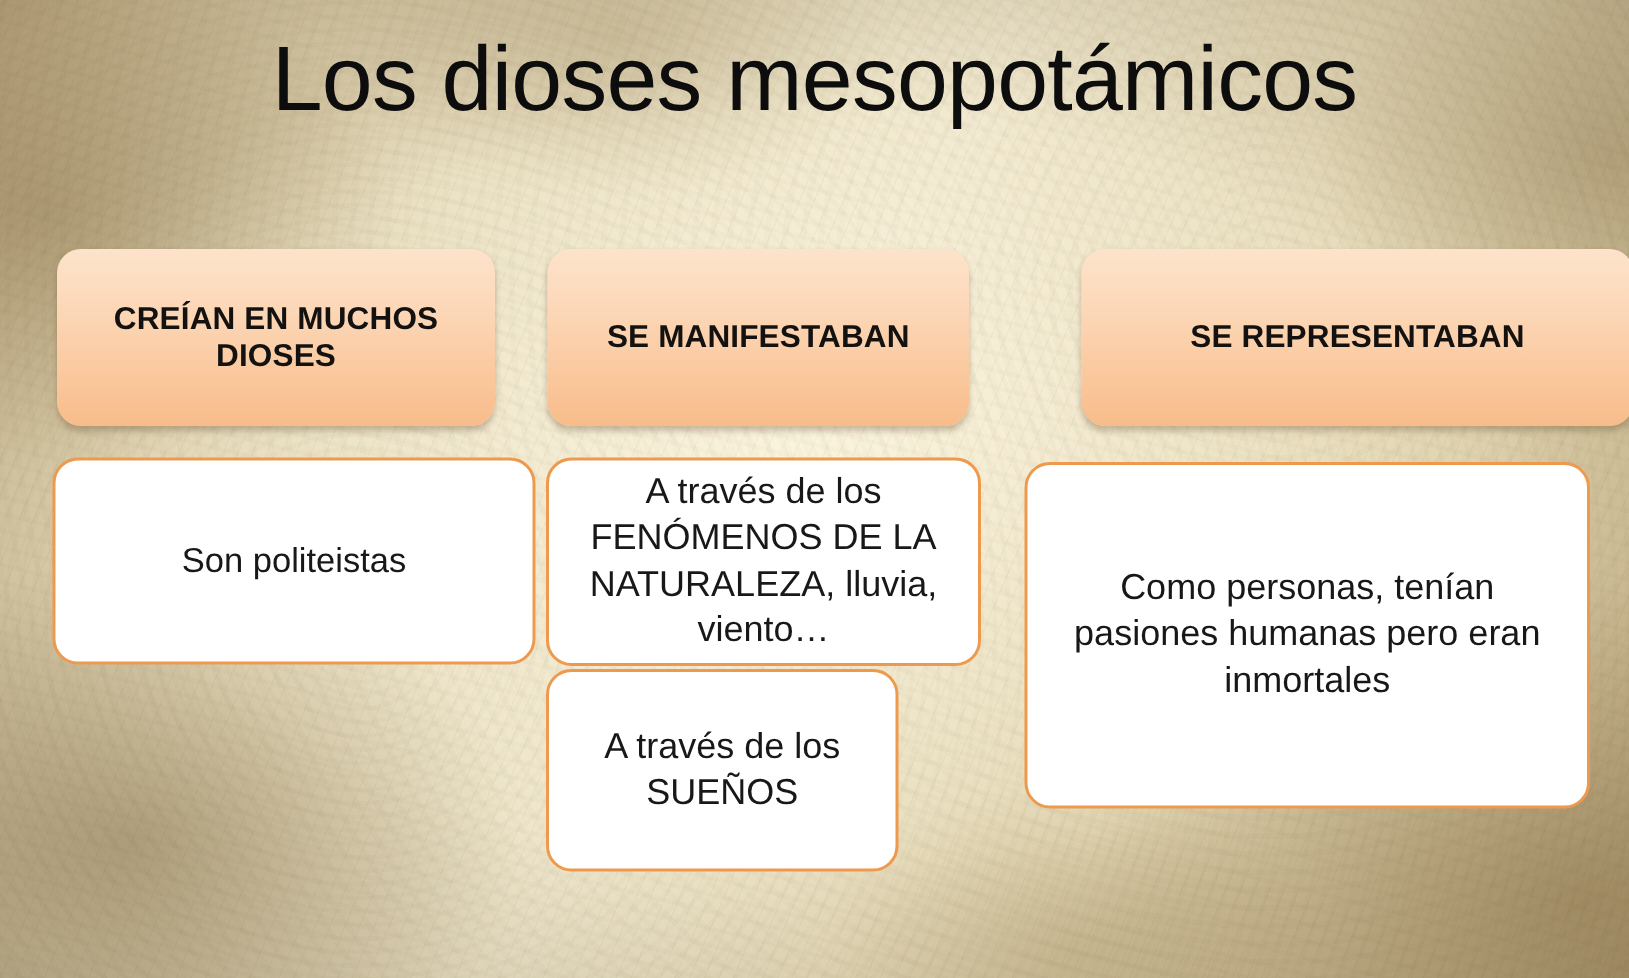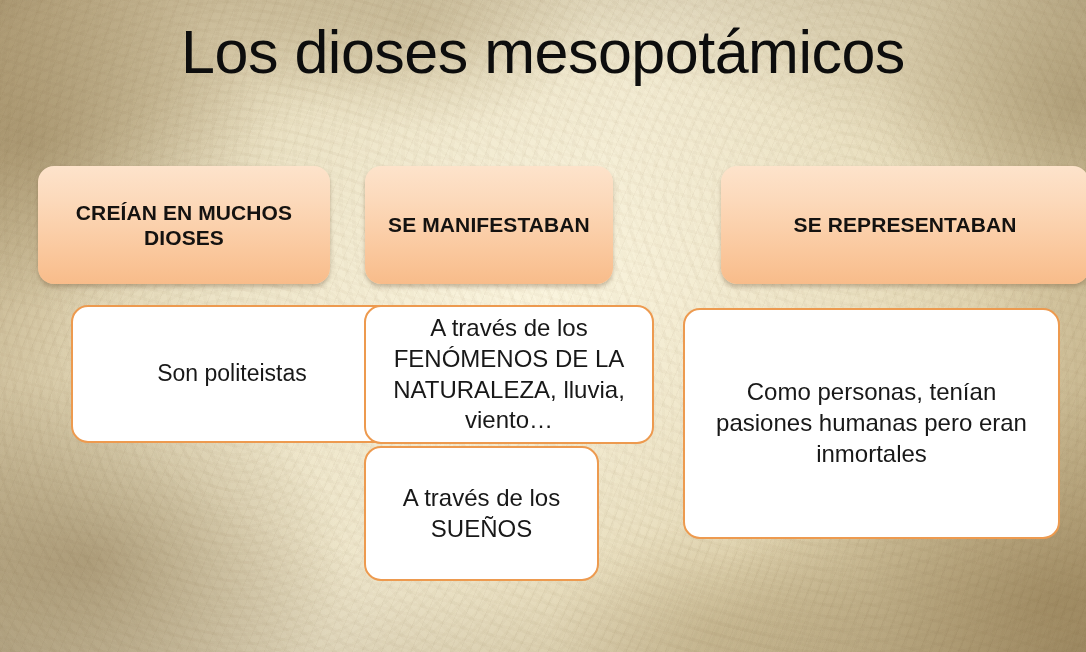--- a/index.html
+++ b/index.html
@@ -94,24 +94,24 @@
     border: 2.5px solid #ed9a4f;
     color: #181818;
     font-weight: 400;
     font-size: 23px;
     line-height: 1.28;
     padding: 1px 13px;
   }
 
   
   #hdr-0 { left: 38px;  top: 166px; width: 292px; height: 118px; }
-  #hdr-1 { left: 365px; top: 166px; width: 248px; height: 118px; }
+  #hdr-1 { left: 365px; top: 166px; width: 281px; height: 118px; }
   #hdr-2 { left: 721px; top: 166px; width: 368px; height: 118px; }
 
-  #box-0 { left: 35px;  top: 305px; width: 322px; height: 138px; margin-left: 36px; }
+  #box-0 { left: 35px;  top: 305px; width: 322px; height: 138px; }
   #box-1 { left: 364px; top: 305px; width: 290px; height: 139px; font-size: 24px; }
   #box-2 { left: 364px; top: 446px; width: 235px; height: 135px; font-size: 24px; }
   #box-3 { left: 683px; top: 308px; width: 377px; height: 231px; font-size: 24px; }
 
   .node span { display: block; }
 </style>
 </head>
 <body>
 
 <div id="slide">

